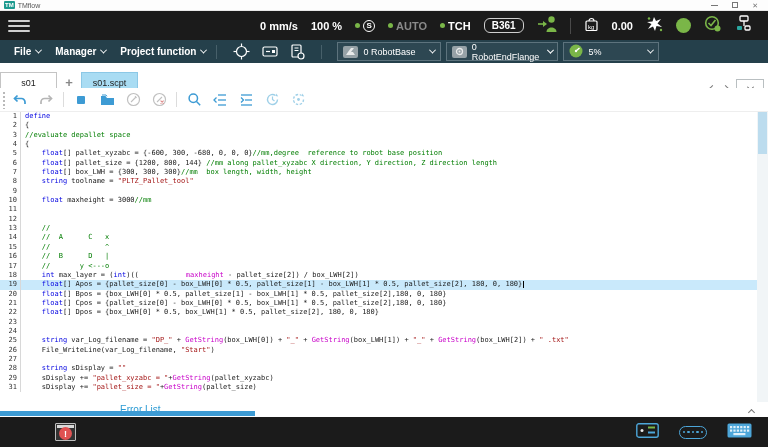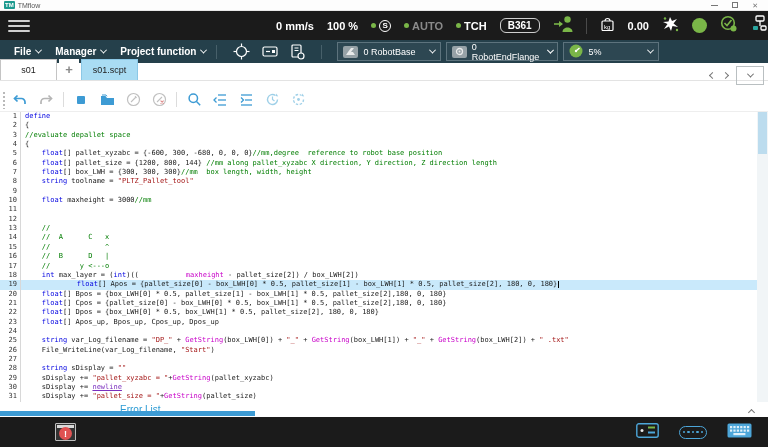--- a/index.html
+++ b/index.html
@@ -16,21 +16,21 @@
   .win-controls { margin-left:auto; display:flex; align-items:center; gap:14px; padding-right:6px; }
   .wc-min { width:7px; height:1px; background:#777; display:inline-block; }
   .wc-max { width:6px; height:6px; border:1px solid #777; display:inline-block; }
   .wc-close { color:#777; font-size:7px; line-height:7px; }
 
   
   .topbar { position:absolute; top:11px; left:0; right:0; height:29px; background:#1b1b1b;
             display:flex; align-items:center; color:#fff; }
   .hamburger { margin-left:8px; width:22px; display:flex; flex-direction:column; gap:3px; }
   .hamburger span { height:2px; background:#cfcfcf; border-radius:1px; }
-  .tb-right { margin-left:auto; display:flex; align-items:center; gap:13px; padding-right:0; }
+  .tb-right { margin-left:auto; display:flex; align-items:center; gap:13px; padding-right:16px; }
   .tb-text { font-size:11px; font-weight:bold; color:#fff; }
   .ind { display:flex; align-items:center; gap:3px; font-size:11px; font-weight:bold; }
   .dot { width:5px; height:5px; border-radius:50%; background:#7ab648; }
   .circled-s { width:12px; height:12px; border:1px solid #fff; border-radius:50%;
                font-size:8px; display:flex; align-items:center; justify-content:center; color:#fff; }
   .ind-auto { color:#8a8a8a; }
   .badge-box { border:1px solid #cfcfcf; padding:1px 7px; font-size:10px; font-weight:bold;
                color:#fff; border-radius:6px; }
   .vsep { width:1px; height:16px; background:#4a4a4a; }
   .weight-val { font-size:11px; font-weight:bold; }
@@ -50,21 +50,21 @@
   .drop-box { display:flex; align-items:center; border:1px solid #5d737d; background:rgba(255,255,255,0.04);
               height:19px; padding:0 5px; margin-left:5px; gap:5px; font-size:9px; }
   .drop-box .chev { margin-left:auto; }
   .db-base { width:104px;align-items:center; }
   .db-flange { width:112px; }
   .db-speed { width:96px; }
   .gray-ic { width:15px; height:12px; background:#97a2a7; border-radius:2px; display:flex;
              align-items:center; justify-content:center; }
 
   
-  .tabrow { position:absolute; top:63px; left:0; right:0; height:18px; background:#fff;
+  .tabrow { position:absolute; top:76px; left:0; right:0; height:18px; background:#fff;
             border-bottom:1px solid #e3e3e3; }
   .tab { position:absolute; bottom:0; height:21px; display:flex; align-items:center;
          justify-content:center; font-size:9px; color:#222; }
   .tab-project { left:0; width:57px; background:#fff; border:1px solid #c4c4c4; border-bottom:none; }
   .tab-add { left:59px; width:20px; color:#888; font-size:13px; font-weight:bold; background:#fff; }
   .tab-script { left:81px; width:57px; background:#a9dcf3; border:1px solid #8cc8e6; border-bottom:none; }
   .tab-nav { position:absolute; right:4px; top:3px; display:flex; align-items:center; gap:8px; color:#777; }
   .tab-nav .box { width:28px; height:19px; border:1px solid #b9bfc1; display:flex; align-items:center;
                   justify-content:center; color:#666; }
 
@@ -74,21 +74,21 @@
   .grip { margin-left:2px; width:5px; height:18px;
           background-image:radial-gradient(#b9b9b9 1px, transparent 1px);
           background-size:4px 4px; }
   .tbtn { margin:0 5px; display:flex; align-items:center; justify-content:center; width:16px; height:16px; }
   .tool-sep { width:1px; height:15px; background:#dcdcdc; margin:0 4px; }
 
   
   .editor { position:absolute; top:112px; left:0; right:0; height:290px; background:#fff; overflow:hidden; }
   .code-line { height:9.35px; line-height:9.35px; font-family:"DejaVu Sans Mono", monospace;
                font-size:7px; white-space:pre; display:flex; }
-  .code-line.hl { background:#c9e9fb;gap:35px; }
+  .code-line.hl { background:#c9e9fb; }
   .ln { display:inline-block; width:21px; min-width:21px; text-align:right; padding-right:3px;
         border-right:1px solid #d8d8d8; color:#333; }
   .lt { padding-left:4px; white-space:pre; }
   .sg-p { color:#1a1a1a; } .sg-k { color:#0000e0; } .sg-c { color:#007d00; }
   .sg-s { color:#a31515; } .sg-f { color:#c800c8; } .sg-v { color:#c800c8;padding-left:47px; }
   .sg-n { color:#7b2fbe; text-decoration:underline; }
   .caret { display:inline-block; width:1px; height:7px; background:#000; vertical-align:middle; margin-left:1px; }
   .vscroll { position:absolute; top:0; right:0; width:11px; height:100%; background:#f1f5f7; }
   .vthumb { position:absolute; top:0; right:1px; width:9px; height:42px; background:#bcdcee; }
 
@@ -372,28 +372,27 @@
         <div class="code-line"><span class="ln">13</span><span class="lt"><span class="sg-p">    </span><span class="sg-c">//</span></span></div>
         <div class="code-line"><span class="ln">14</span><span class="lt"><span class="sg-p">    </span><span class="sg-c">//  A      C   x</span></span></div>
         <div class="code-line"><span class="ln">15</span><span class="lt"><span class="sg-p">    </span><span class="sg-c">//             ^</span></span></div>
         <div class="code-line"><span class="ln">16</span><span class="lt"><span class="sg-p">    </span><span class="sg-c">//  B      D   |</span></span></div>
         <div class="code-line"><span class="ln">17</span><span class="lt"><span class="sg-p">    </span><span class="sg-c">//       y &lt;---o</span></span></div>
         <div class="code-line"><span class="ln">18</span><span class="lt"><span class="sg-p">    </span><span class="sg-k">int</span><span class="sg-p"> max_layer = (</span><span class="sg-k">int</span><span class="sg-p">)((</span><span class="sg-v">maxheight</span><span class="sg-p"> - pallet_size[2]) / box_LWH[2])</span></span></div>
         <div class="code-line hl"><span class="ln">19</span><span class="lt"><span class="sg-p">    </span><span class="sg-k">float</span><span class="sg-p">[] Apos = {pallet_size[0] - box_LWH[0] * 0.5, pallet_size[1] - box_LWH[1] * 0.5, pallet_size[2], 180, 0, 180}</span><span class="caret"></span></span></div>
         <div class="code-line"><span class="ln">20</span><span class="lt"><span class="sg-p">    </span><span class="sg-k">float</span><span class="sg-p">[] Bpos = {box_LWH[0] * 0.5, pallet_size[1] - box_LWH[1] * 0.5, pallet_size[2],180, 0, 180}</span></span></div>
         <div class="code-line"><span class="ln">21</span><span class="lt"><span class="sg-p">    </span><span class="sg-k">float</span><span class="sg-p">[] Cpos = {pallet_size[0] - box_LWH[0] * 0.5, box_LWH[1] * 0.5, pallet_size[2],180, 0, 180}</span></span></div>
         <div class="code-line"><span class="ln">22</span><span class="lt"><span class="sg-p">    </span><span class="sg-k">float</span><span class="sg-p">[] Dpos = {box_LWH[0] * 0.5, box_LWH[1] * 0.5, pallet_size[2], 180, 0, 180}</span></span></div>
-        <div class="code-line"><span class="ln">23</span><span class="lt"><span class="sg-p">    </span><span class="sg-k">float</span><span class="sg-p">[] Apos_up, Bpos_up, Cpos_up, Dpos_up</span></span></div>
+        <div class="code-line"><span class="ln">23</span></div>
         <div class="code-line"><span class="ln">24</span><span class="lt"></span></div>
         <div class="code-line"><span class="ln">25</span><span class="lt"><span class="sg-p">    </span><span class="sg-k">string</span><span class="sg-p"> var_Log_filename = </span><span class="sg-s">"DP_"</span><span class="sg-p"> + </span><span class="sg-f">GetString</span><span class="sg-p">(box_LWH[0]) + </span><span class="sg-s">"_"</span><span class="sg-p"> + </span><span class="sg-f">GetString</span><span class="sg-p">(box_LWH[1]) + </span><span class="sg-s">"_"</span><span class="sg-p"> + </span><span class="sg-f">GetString</span><span class="sg-p">(box_LWH[2]) + </span><span class="sg-s">" .txt"</span></span></div>
         <div class="code-line"><span class="ln">26</span><span class="lt"><span class="sg-p">    File_WriteLine(var_Log_filename, </span><span class="sg-s">"Start"</span><span class="sg-p">)</span></span></div>
         <div class="code-line"><span class="ln">27</span><span class="lt"></span></div>
         <div class="code-line"><span class="ln">28</span><span class="lt"><span class="sg-p">    </span><span class="sg-k">string</span><span class="sg-p"> sDisplay = </span><span class="sg-s">""</span></span></div>
         <div class="code-line"><span class="ln">29</span><span class="lt"><span class="sg-p">    sDisplay += </span><span class="sg-s">"pallet_xyzabc = "</span><span class="sg-p">+</span><span class="sg-f">GetString</span><span class="sg-p">(pallet_xyzabc)</span></span></div>
-        <div class="code-line"><span class="ln">30</span><span class="lt"><span class="sg-p">    sDisplay += </span><span class="sg-n">newline</span></span></div>
         <div class="code-line"><span class="ln">31</span><span class="lt"><span class="sg-p">    sDisplay += </span><span class="sg-s">"pallet_size = "</span><span class="sg-p">+</span><span class="sg-f">GetString</span><span class="sg-p">(pallet_size)</span></span></div>
       </div>
     <div class="vscroll">
       <div class="vthumb"></div>
     </div>
   </div>
 
   <div class="errorrow">
     <span class="error-label">Error List</span>
     <span class="error-collapse"><span class="chev chev-up"></span></span>

